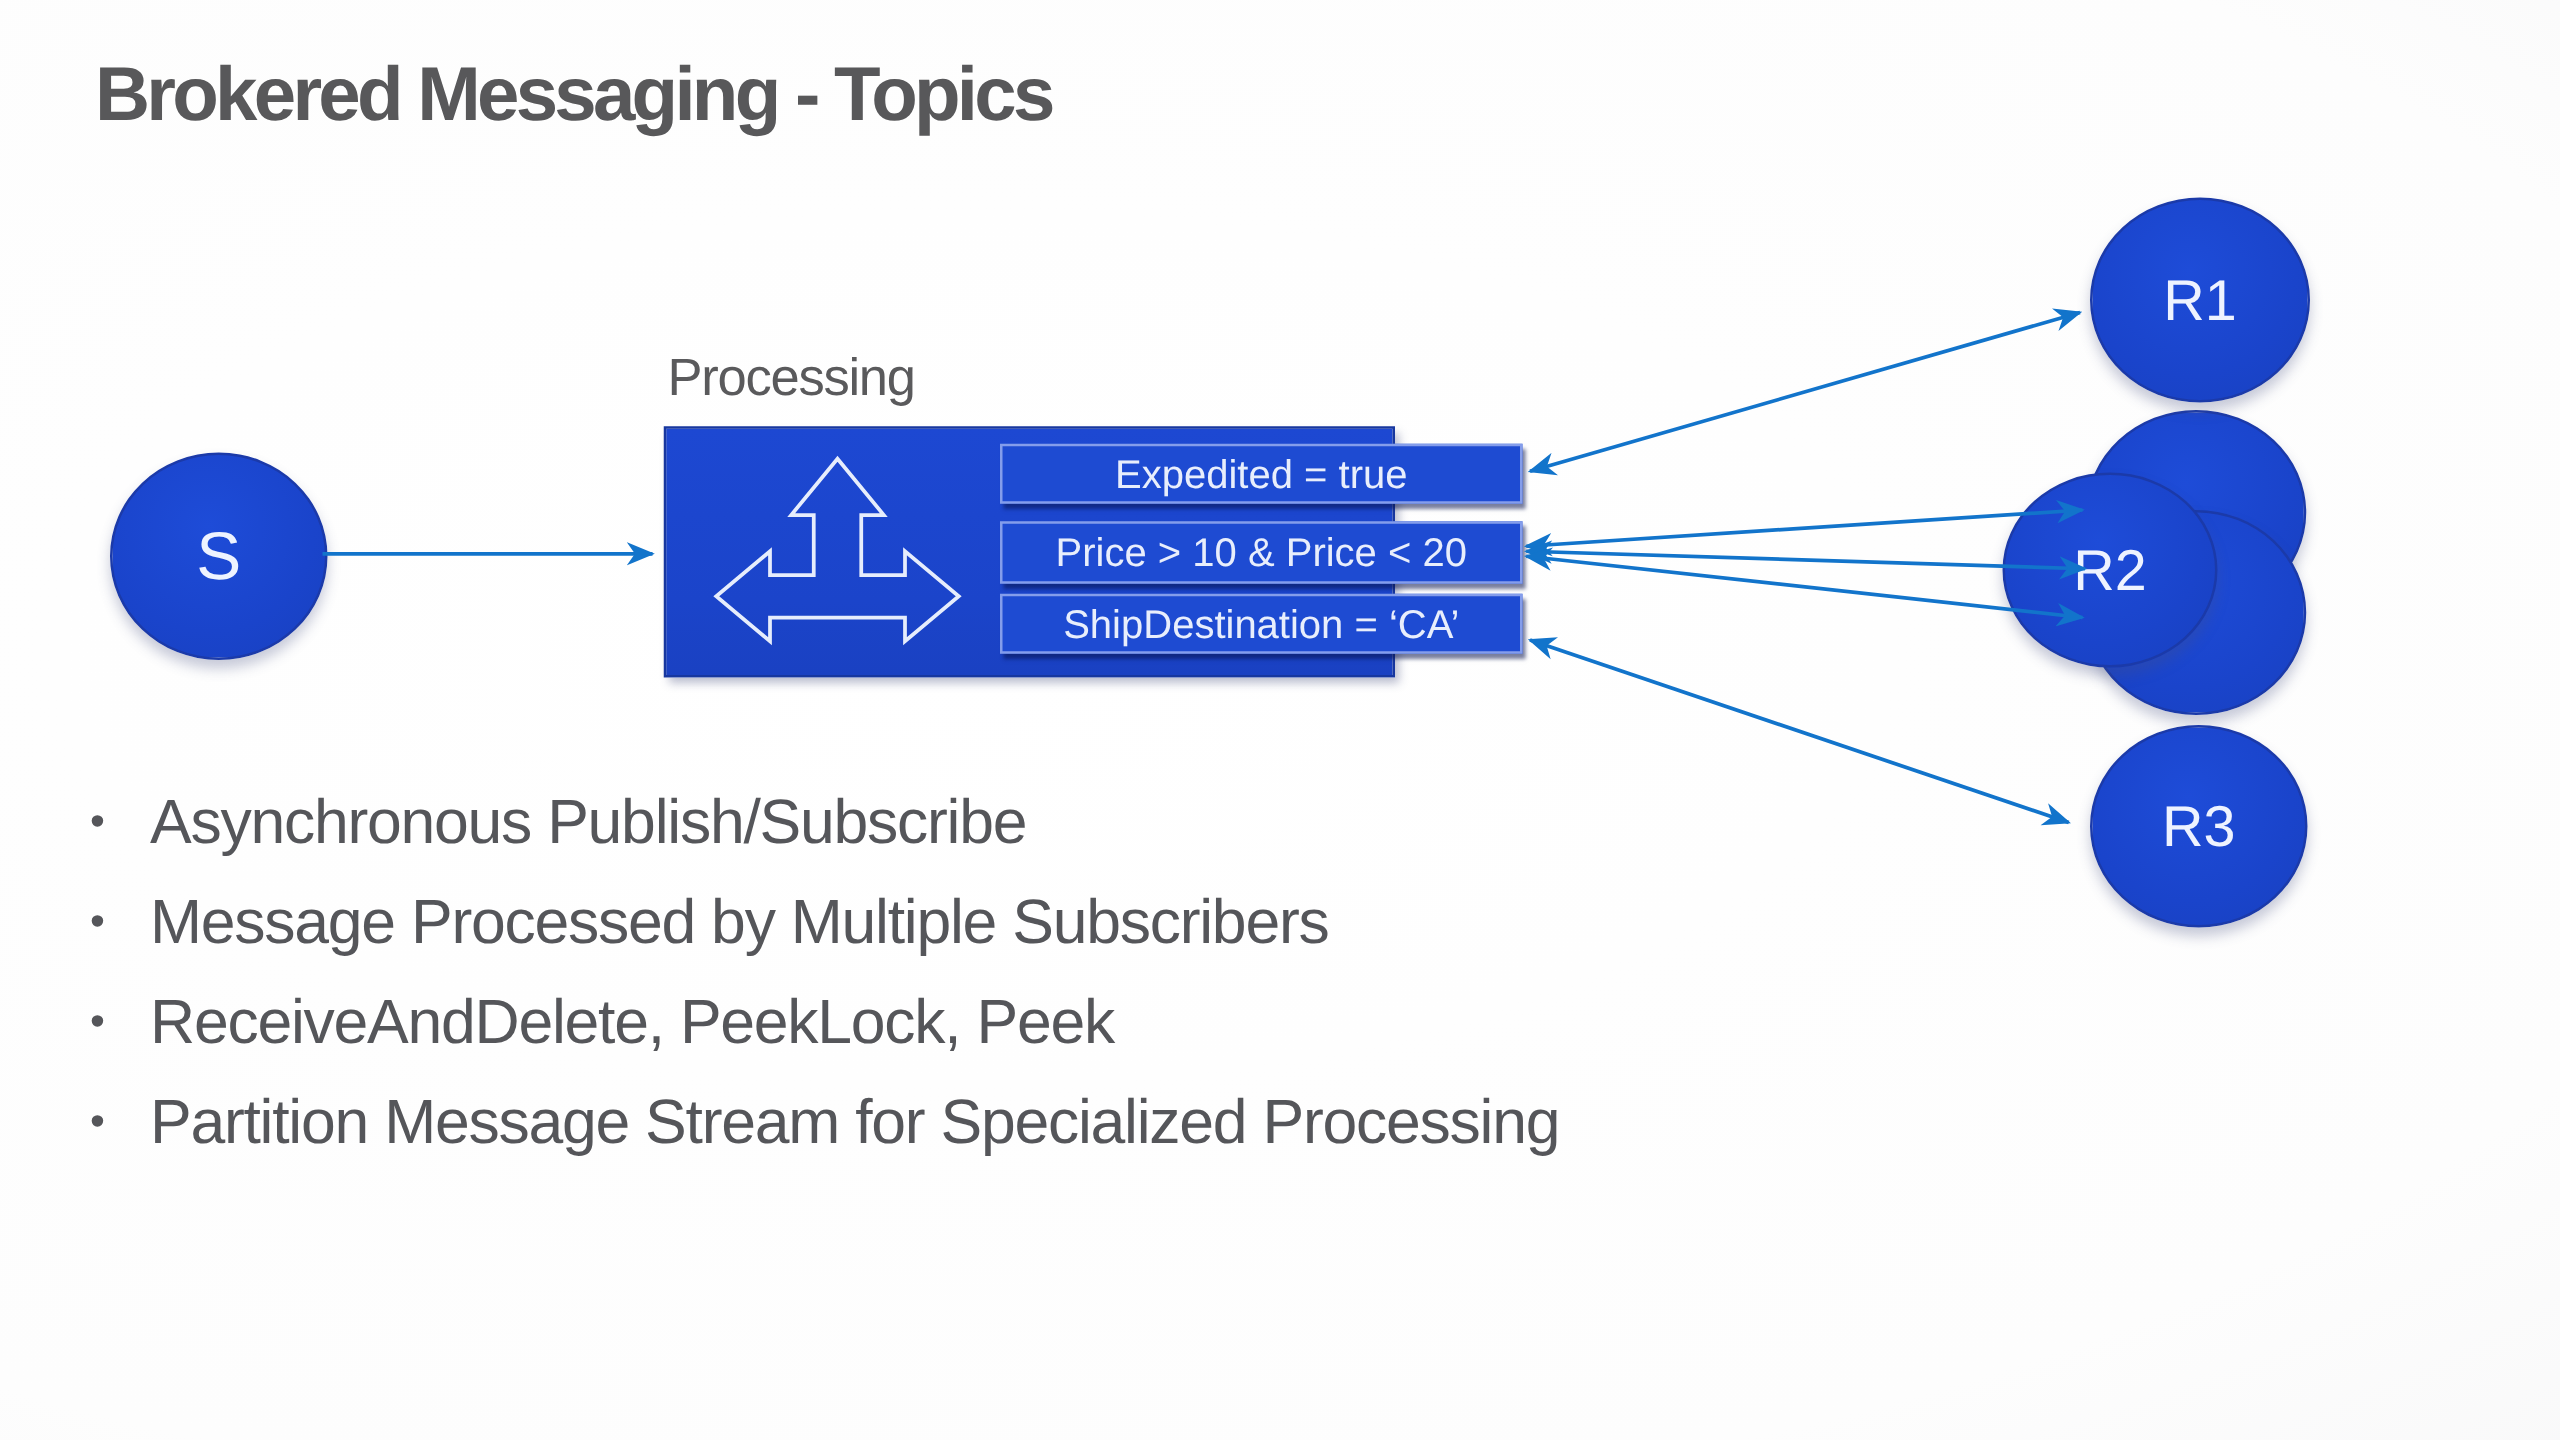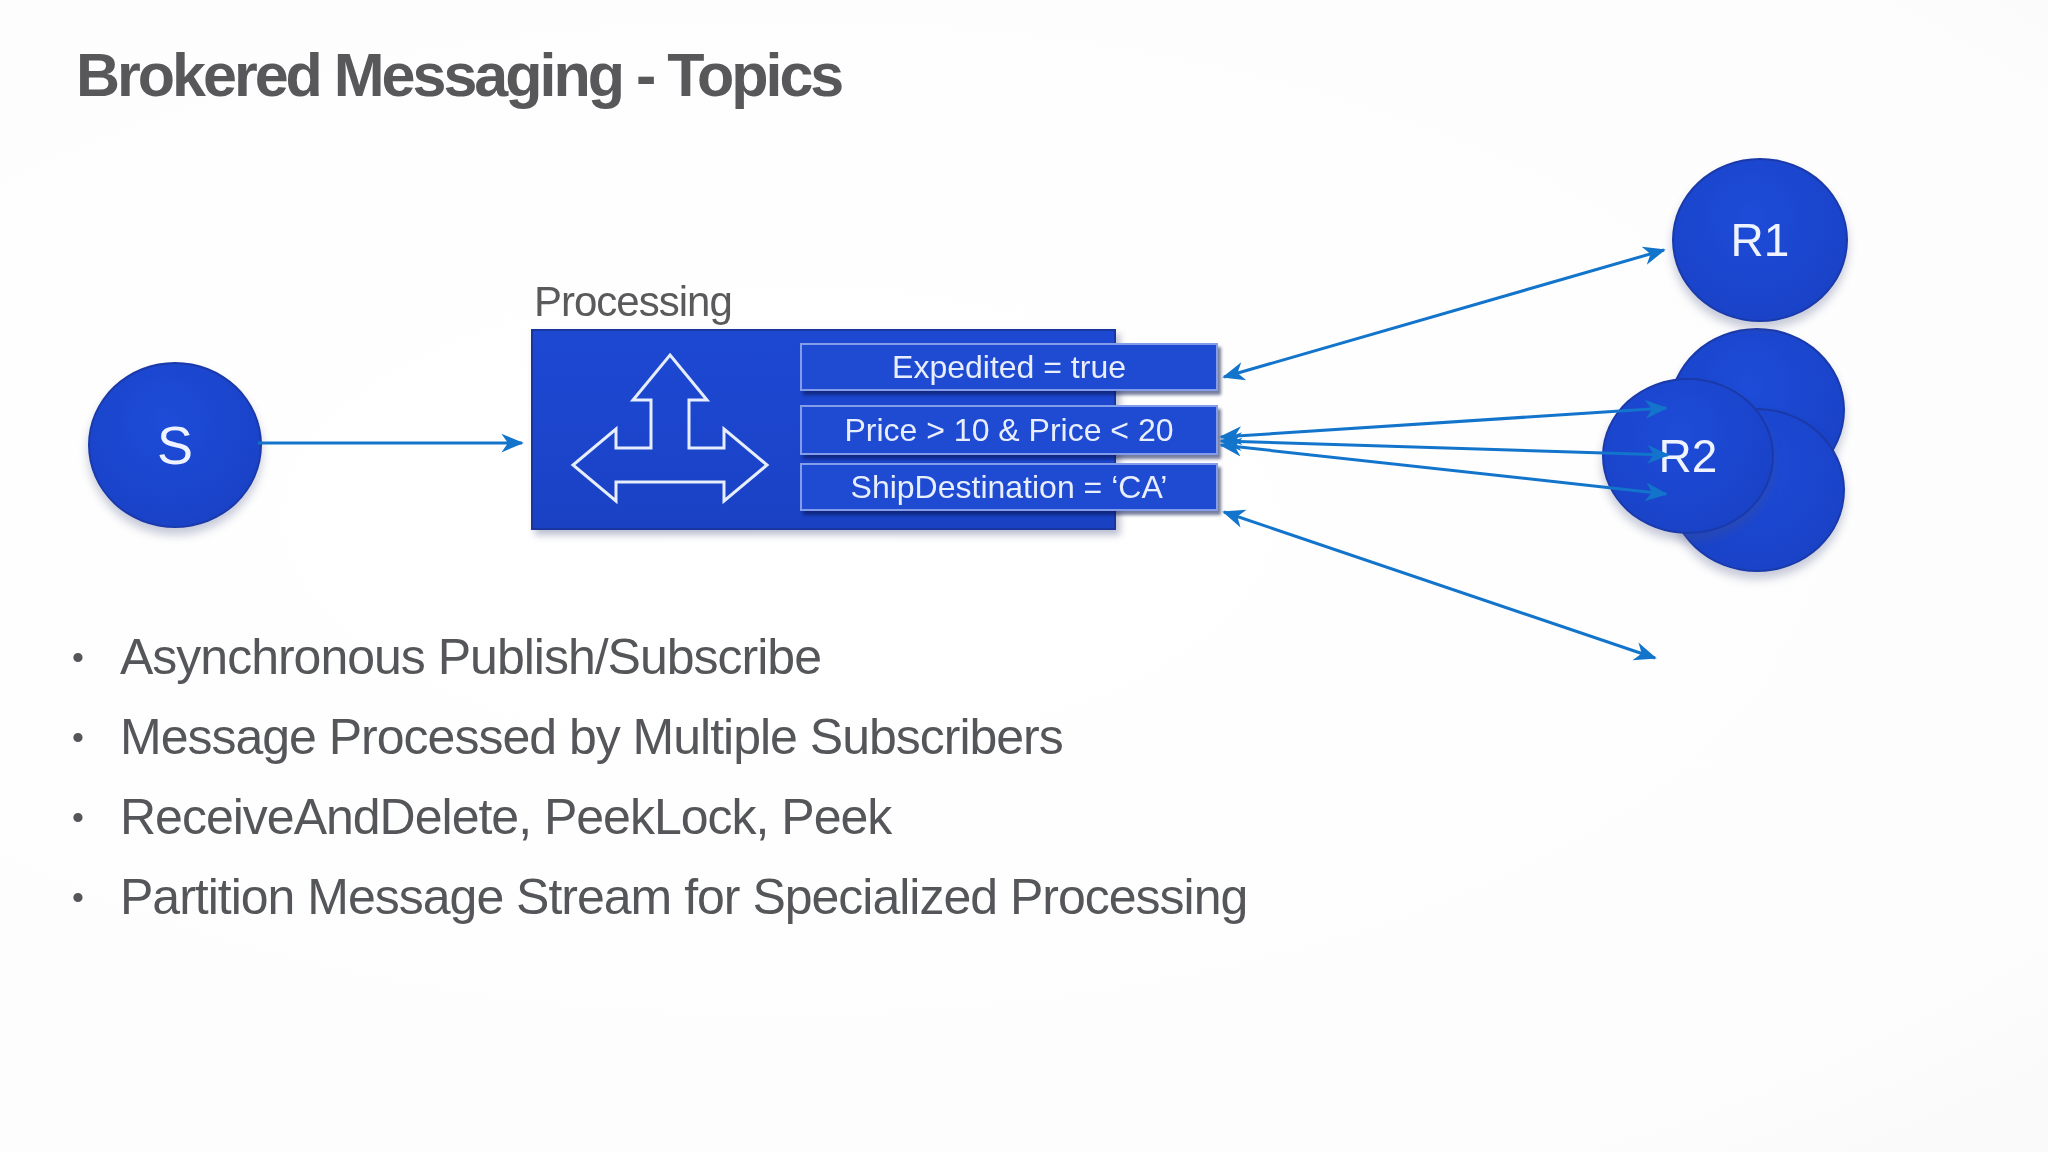--- a/index.html
+++ b/index.html
@@ -28,21 +28,21 @@
     color:#eef3ff;font-weight:300;z-index:2;
   }
   .sender{left:88px;top:362px;width:170px;height:162px;font-size:54px;}
   .recv{font-size:46px;}
   .r1{left:1672px;top:158px;width:172px;height:160px;}
   .r2-back-top{left:1669px;top:328px;width:172px;height:160px;z-index:1;}
   .r2-back-bottom{left:1669px;top:408px;width:172px;height:160px;z-index:1;}
   .r2-front{left:1602px;top:378px;width:168px;height:152px;z-index:3;}
   .r3{left:1672px;top:580px;width:170px;height:158px;}
   .topic-box{
-    position:absolute;left:531px;top:329px;width:585px;height:201px;
+    position:absolute;left:531px;top:341px;width:585px;height:201px;
     background:linear-gradient(180deg,#1d48d2 0%, #1b44ca 70%, #1a41c2 100%);
     border:2px solid #17379f;box-sizing:border-box;
     box-shadow:4px 5px 7px rgba(60,70,120,0.35);
     z-index:2;
   }
   .branch-arrow{position:absolute;left:37px;top:21px;width:200px;height:160px;}
   .sub-row{
     position:absolute;left:267px;width:418px;height:48px;
     background:#1e4bd2;
     border:2px solid rgba(150,172,240,0.85);box-sizing:border-box;
@@ -90,20 +90,23 @@
   <div class="circle recv r1">
     <span>R1</span>
   </div>
 
   <div class="circle recv r2-back-top"></div>
   <div class="circle recv r2-back-bottom"></div>
   <div class="circle recv r2-front">
     <span>R2</span>
   </div>
 
+  <div class="circle recv r3">
+    <span>R3</span>
+  </div>
 
   <svg class="connectors" viewBox="0 0 2048 1152" xmlns="http://www.w3.org/2000/svg">
     <defs>
       <marker id="ah" viewBox="0 0 12 10" refX="11" refY="5" markerWidth="7.5" markerHeight="6.5" orient="auto-start-reverse">
         <path d="M0,0 L12,5 L0,10 L3.5,5 Z" fill="#1274cb"></path>
       </marker>
     </defs>
     <g stroke="#1274cb" stroke-width="3" fill="none">
       <line x1="258" y1="443" x2="522" y2="443" marker-end="url(#ah)"></line>
       <line x1="1224" y1="377" x2="1664" y2="250" marker-start="url(#ah)" marker-end="url(#ah)"></line>

